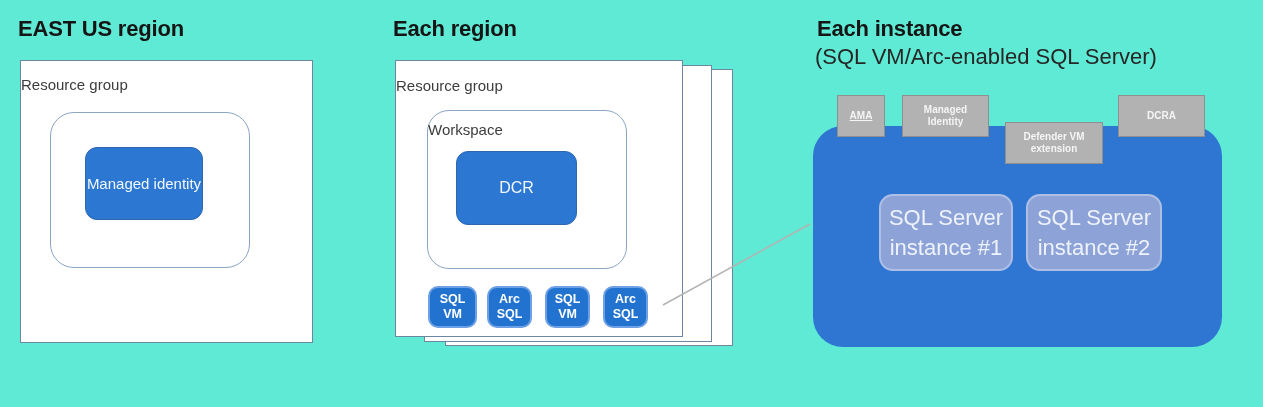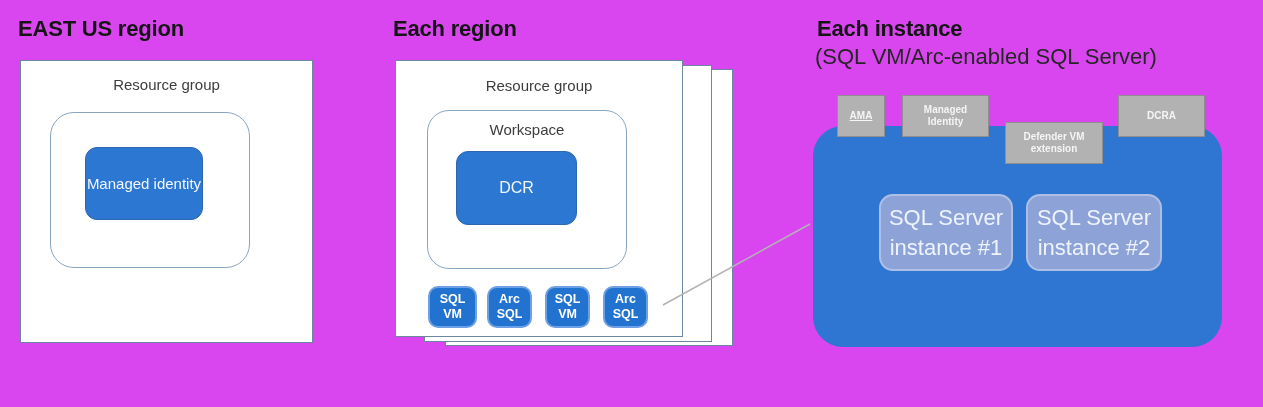--- a/index.html
+++ b/index.html
@@ -1,31 +1,31 @@
 <!DOCTYPE html>
 <html><head>
 <meta charset="utf-8">
 <style>
   html,body{margin:0;padding:0;background:#fff;}
   #stage{
-    position:relative;width:1263px;height:407px;background:#d946ef;
+    position:relative;width:1263px;height:407px;background:#5eead4;
     font-family:"Liberation Sans", sans-serif;overflow:hidden;
   }
   .panel-title{
     position:absolute;font-size:22px;font-weight:bold;color:#151515;
     letter-spacing:-0.2px;white-space:nowrap;
   }
   .panel-subtitle{
     position:absolute;font-size:22px;font-weight:400;color:#262626;white-space:nowrap;
   }
   .outer-box{
     position:absolute;background:#ffffff;border:1.5px solid #6d87a0;box-sizing:border-box;
   }
   .group-label{
-    position:absolute;left:0;right:0;text-align:center;
+    position:absolute;left:0;right:0;text-align:left;
     font-size:15px;color:#3d3d3d;
   }
   .rounded-container{
     position:absolute;background:#ffffff;border:1.5px solid #8aa5c2;
     border-radius:24px;box-sizing:border-box;
   }
   .blue-node{
     position:absolute;background:#2b77d2;border:1px solid #2e66ad;border-radius:12px;
     box-sizing:border-box;display:flex;align-items:center;justify-content:center;
     text-align:center;color:#f2f7fd;

